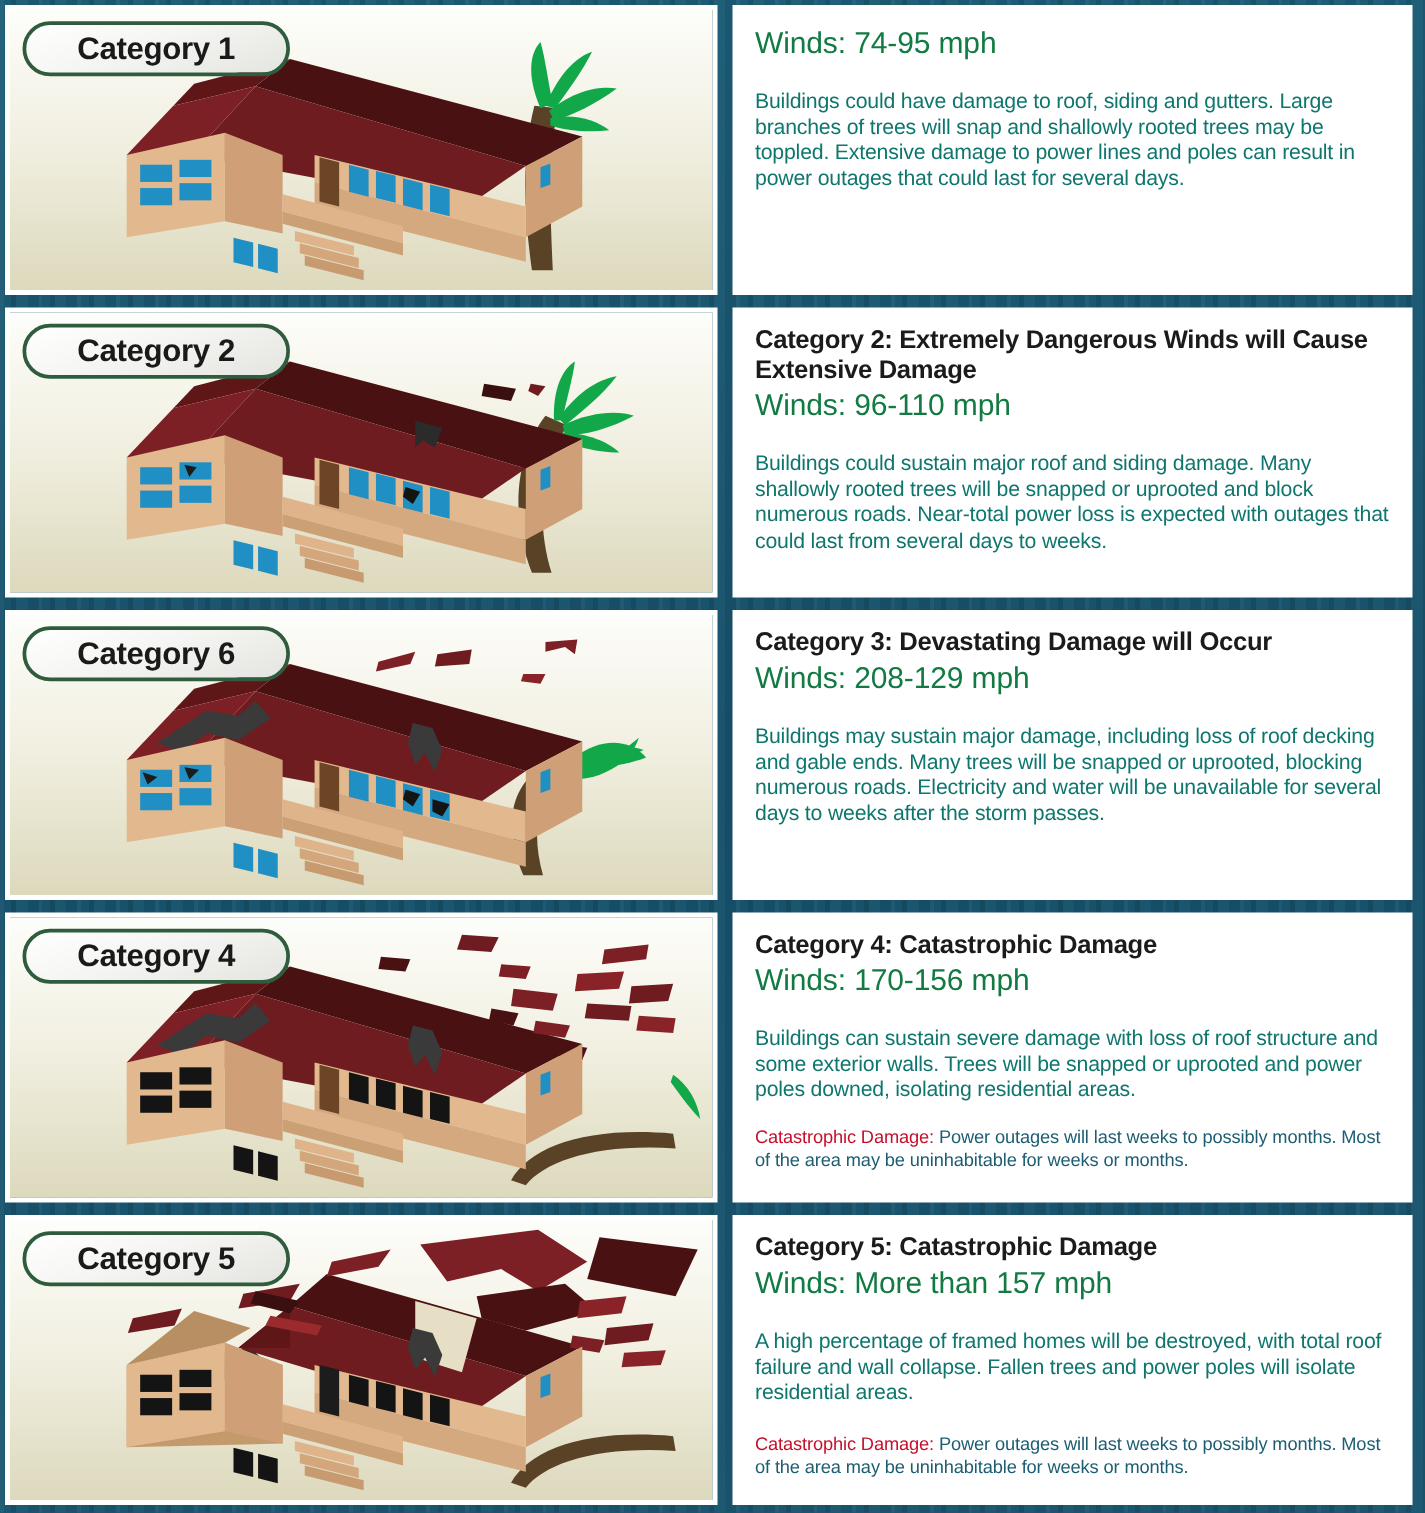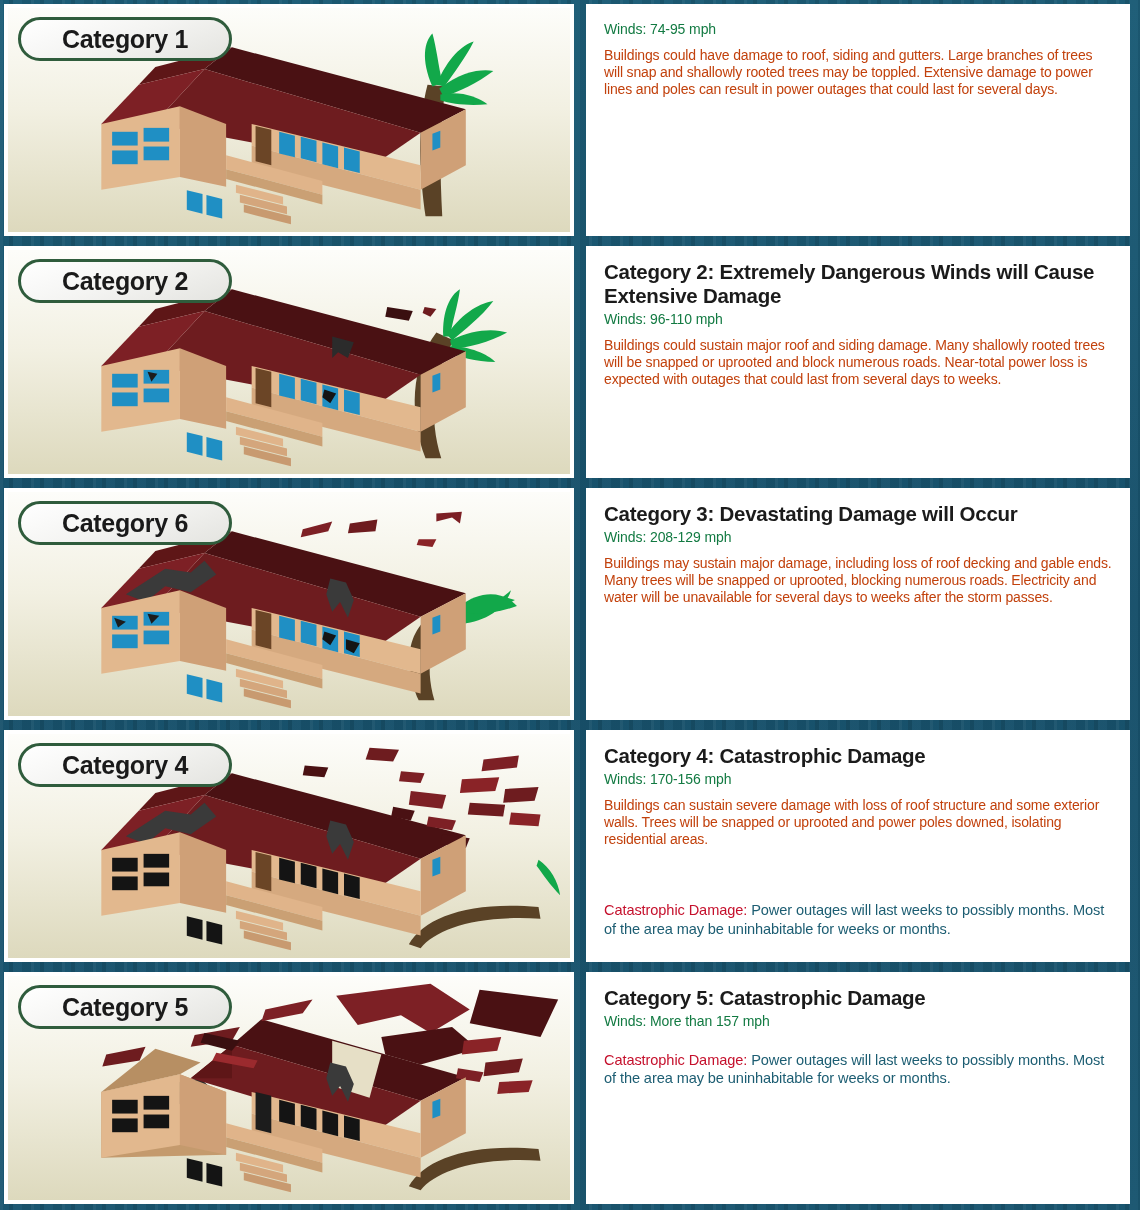--- a/index.html
+++ b/index.html
@@ -92,30 +92,30 @@
     flex-direction: column;
   }
   .txt-title {
     font-size: 20.5px;
     font-weight: bold;
     color: #1b1b1b;
     line-height: 1.17;
     letter-spacing: -0.25px;
   }
   .txt-winds {
-    font-size: 14px;
+    font-size: 24px;
     color: #127a42;
     margin-top: 3px;
     letter-spacing: -0.1px;
   }
   .txt-body {
-    font-size: 14px;
-    color: #c2410c;
+    font-size: 17px;
+    color: #0f766e;
     line-height: 1.21;
-    margin-top: 10px;
+    margin-top: 22px;
     letter-spacing: -0.15px;
   }
   .txt-note {
     font-size: 14.6px;
     color: #1c5d72;
     line-height: 1.26;
     margin-top: auto;
     margin-bottom: 14px;
     letter-spacing: -0.1px;
   }
@@ -474,19 +474,20 @@
         <path d="M232 180 L280 192 L280 200 L232 188 Z" fill="#e0b48a"></path>
         <path d="M236 190 L284 202 L284 210 L236 198 Z" fill="#d4a67c"></path>
         <path d="M240 200 L288 212 L288 220 L240 208 Z" fill="#c89a70"></path>
       </svg>
     </div>
   </div>
   <div class="row-text">
     <div class="text-card">
       <div class="txt-title">Category 5: Catastrophic Damage</div>
       <div class="txt-winds">Winds: More than 157 mph</div>
+      <div class="txt-body">A high percentage of framed homes will be destroyed, with total roof failure and wall collapse. Fallen trees and power poles will isolate residential areas.</div>
       <div class="txt-note has-gap">
         <span class="note-lead">Catastrophic Damage:</span><span> Power outages will last weeks to possibly months. Most of the area may be uninhabitable for weeks or months.</span>
       </div>
     </div>
   </div>
 
 </div>
 
 </body></html>

